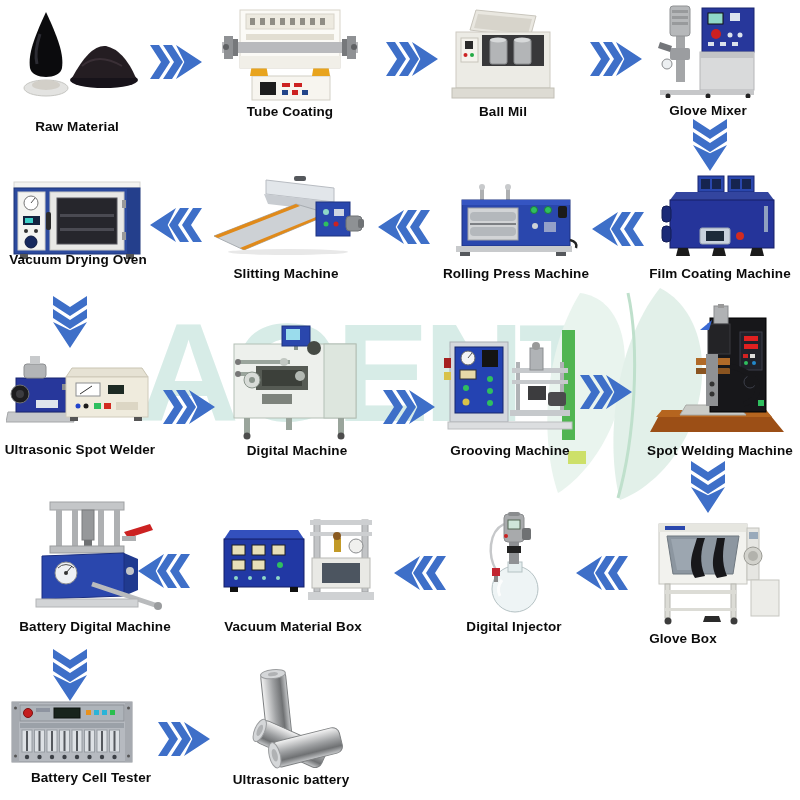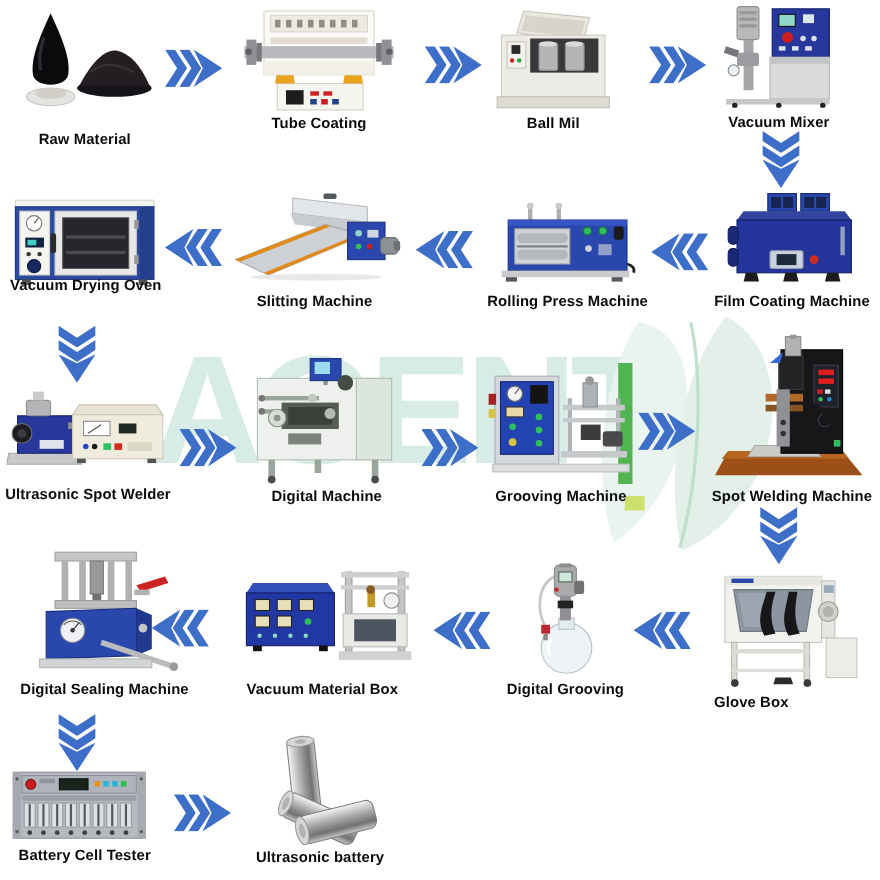--- a/index.html
+++ b/index.html
@@ -208,21 +208,21 @@
         <rect x="14" y="18" width="16" height="3" fill="#989a9c"></rect>
       <rect x="12" y="44" width="20" height="12" rx="2" fill="#9b9da0"></rect>
       <polygon points="2,38 14,42 12,48 0,44" fill="#74767a"></polygon>
       <circle cx="9" cy="60" r="5" fill="#eceff1" stroke="#8a8c8e"></circle>
       <rect x="2" y="86" width="94" height="5" fill="#c6c7c9"></rect>
       <circle cx="10" cy="92" r="2.5" fill="#222"></circle>
         <circle cx="50" cy="92" r="2.5" fill="#222"></circle>
         <circle cx="90" cy="92" r="2.5" fill="#222"></circle>
     </svg>
   </div>
-  <div class="lbl" style="left:631px;top:103px;width:154px">Vacuum Mixer</div>
+  <div class="lbl" style="left:631px;top:103px;width:154px">Glove Mixer</div>
 
   <div class="node-img" style="left:656px;top:174px;width:128px;height:86px">
     <svg viewBox="0 0 128 86">
       <rect x="42" y="2" width="26" height="16" fill="#2a47ad" stroke="#18246e"></rect>
         <rect x="72" y="2" width="26" height="16" fill="#2a47ad" stroke="#18246e"></rect>
       <rect x="45" y="5" width="9" height="10" fill="#16244f"></rect>
         <rect x="56" y="5" width="9" height="10" fill="#16244f"></rect>
         <rect x="75" y="5" width="9" height="10" fill="#16244f"></rect>
         <rect x="86" y="5" width="9" height="10" fill="#16244f"></rect>
       <polygon points="20,18 112,18 118,26 14,26" fill="#33459f"></polygon>
@@ -458,21 +458,21 @@
       <rect x="23" y="34" width="14" height="7" fill="#222222"></rect>
       <rect x="20" y="2" width="20" height="28" rx="4" fill="#a8aaac" stroke="#8a8c8e"></rect>
       <rect x="24" y="0" width="12" height="4" rx="2" fill="#8a8c8e"></rect>
       <rect x="24" y="8" width="12" height="9" fill="#cfe6da" stroke="#556655"></rect>
       <rect x="38" y="16" width="9" height="12" rx="2" fill="#6f7173"></rect>
       <circle cx="22" cy="24" r="2" fill="#cc2222"></circle>
       <rect x="8" y="56" width="8" height="8" fill="#c22530"></rect>
         <rect x="10" y="64" width="4" height="6" fill="#888888"></rect>
     </svg>
   </div>
-  <div class="lbl" style="left:437px;top:619px;width:154px">Digital Grooving</div>
+  <div class="lbl" style="left:437px;top:619px;width:154px">Digital Injector</div>
 
   <div class="node-img" style="left:210px;top:514px;width:166px;height:98px">
     <svg viewBox="0 0 166 98">
       <polygon points="20,16 88,16 94,25 14,25" fill="#3350bd"></polygon>
       <rect x="14" y="25" width="80" height="48" fill="#2138a4" stroke="#141f66"></rect>
       <rect x="22" y="31" width="13" height="10" fill="#e8dfb8" stroke="#222"></rect>
         <rect x="42" y="31" width="13" height="10" fill="#e8dfb8" stroke="#222"></rect>
         <rect x="62" y="31" width="13" height="10" fill="#e8dfb8" stroke="#222"></rect>
       <rect x="22" y="46" width="13" height="10" fill="#e8dfb8" stroke="#222"></rect>
         <rect x="42" y="46" width="13" height="10" fill="#e8dfb8" stroke="#222"></rect>
@@ -514,21 +514,21 @@
       <circle cx="40" cy="77" r="11" fill="#eef0f4" stroke="#8a8c90"></circle>
       <path d="M32,72 A11,11 0 0 1 48,72" stroke="#555" fill="none"></path>
       <line x1="40" y1="77" x2="46" y2="70" stroke="#333"></line>
         <circle cx="40" cy="77" r="2" fill="#333"></circle>
       <circle cx="104" cy="75" r="4" fill="#c4c6c8"></circle>
       <line x1="66" y1="88" x2="132" y2="110" stroke="#b9bbbd" stroke-width="5"></line>
         <circle cx="132" cy="110" r="4" fill="#9a9c9e"></circle>
       <rect x="10" y="103" width="102" height="8" fill="#d2d4d6" stroke="#b2b4b6"></rect>
     </svg>
   </div>
-  <div class="lbl" style="left:15px;top:619px;width:160px">Digital Sealing Machine</div>
+  <div class="lbl" style="left:15px;top:619px;width:160px">Battery Digital Machine</div>
 
   <div class="node-img" style="left:10px;top:698px;width:124px;height:70px">
     <svg viewBox="0 0 124 70">
       <rect x="2" y="4" width="120" height="60" fill="#b6bac0" stroke="#8e9298"></rect>
       <rect x="2" y="4" width="7" height="60" fill="#a6aab0"></rect>
         <rect x="115" y="4" width="7" height="60" fill="#a6aab0"></rect>
       <circle cx="5.5" cy="10" r="1.5" fill="#555"></circle>
         <circle cx="5.5" cy="58" r="1.5" fill="#555"></circle>
         <circle cx="118.5" cy="10" r="1.5" fill="#555"></circle>
         <circle cx="118.5" cy="58" r="1.5" fill="#555"></circle>
@@ -560,21 +560,21 @@
       <circle cx="17" cy="59" r="2.2" fill="#3c4046"></circle>
         <circle cx="29.5" cy="59" r="2.2" fill="#3c4046"></circle>
         <circle cx="42" cy="59" r="2.2" fill="#3c4046"></circle>
         <circle cx="54.5" cy="59" r="2.2" fill="#3c4046"></circle>
         <circle cx="67" cy="59" r="2.2" fill="#3c4046"></circle>
         <circle cx="79.5" cy="59" r="2.2" fill="#3c4046"></circle>
         <circle cx="92" cy="59" r="2.2" fill="#3c4046"></circle>
         <circle cx="104.5" cy="59" r="2.2" fill="#3c4046"></circle>
     </svg>
   </div>
-  <div class="lbl" style="left:2px;top:770px;width:150px">Battery Cell Tester</div>
+  <div class="lbl" style="left:16px;top:770px;width:150px">Battery Cell Tester</div>
 
   <div class="node-img" style="left:230px;top:668px;width:122px;height:104px">
     <svg viewBox="0 0 122 104">
       <defs>
         <linearGradient id="gbh1" x1="0" y1="0" x2="1" y2="0">
           <stop offset="0" stop-color="#f5f5f5"></stop>
             <stop offset="0.45" stop-color="#9fa1a3"></stop>
             <stop offset="0.75" stop-color="#6f7173"></stop>
             <stop offset="1" stop-color="#c8cacc"></stop>
         </linearGradient>

